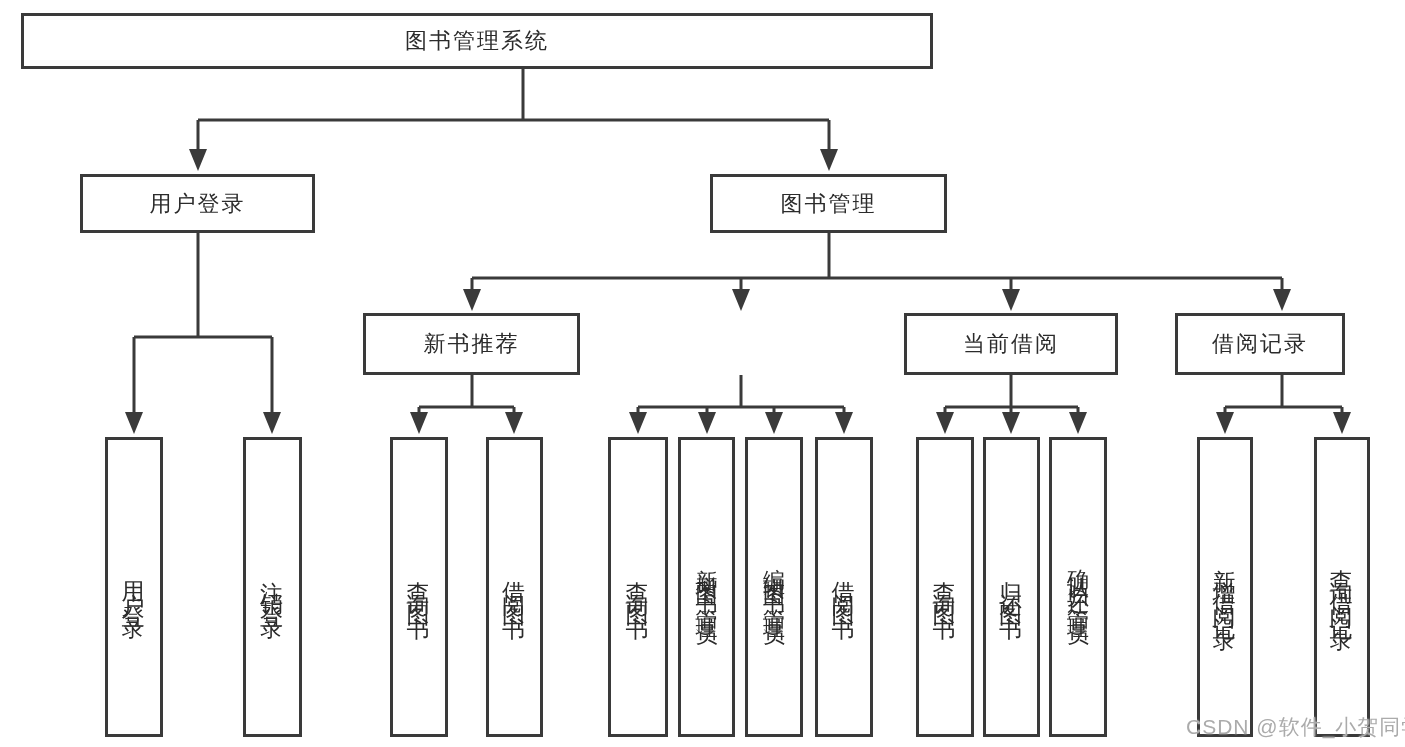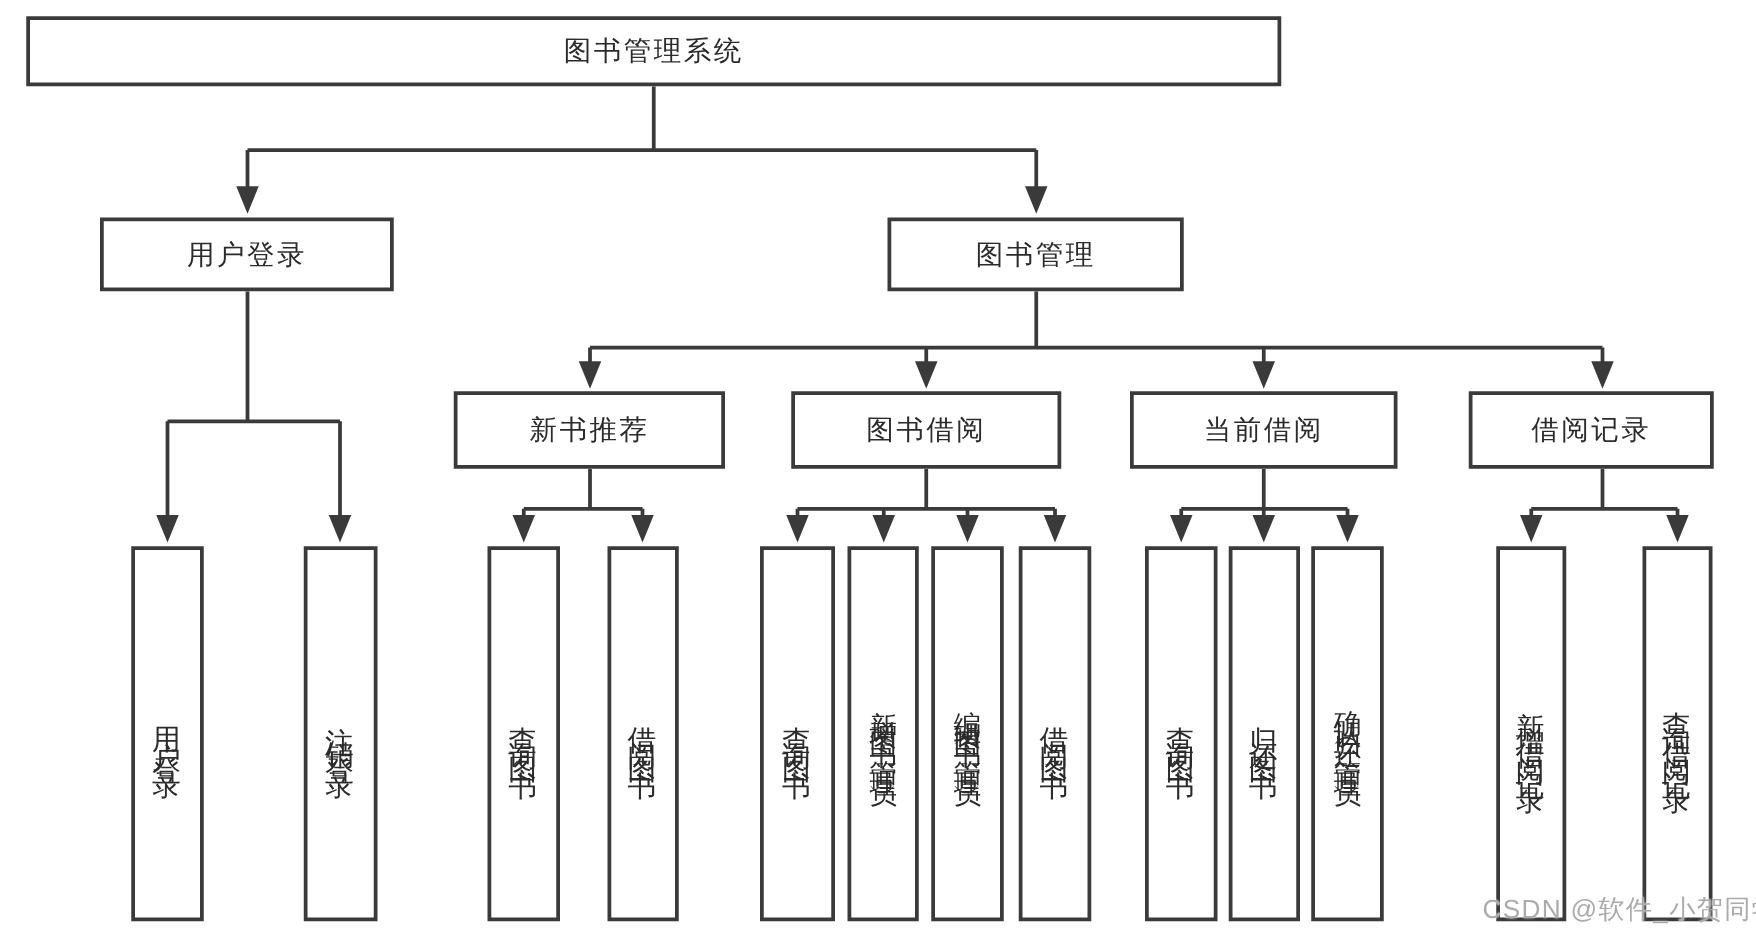--- a/index.html
+++ b/index.html
@@ -79,29 +79,28 @@
       <polygon points="774,434 765,412 783,412"></polygon>
       <polygon points="844,434 835,412 853,412"></polygon>
       <polygon points="945,434 936,412 954,412"></polygon>
       <polygon points="1011,434 1002,412 1020,412"></polygon>
       <polygon points="1078,434 1069,412 1087,412"></polygon>
       <polygon points="1225,434 1216,412 1234,412"></polygon>
       <polygon points="1342,434 1333,412 1351,412"></polygon>
     </g>
   </svg>
 
-  <div class="hbox" style="left:21px;top:13px;width:1004px;height:56px;">图书管理系统</div>
+  <div class="hbox" style="left:21px;top:13px;width:912px;height:56px;">图书管理系统</div>
 
   <div class="hbox" style="left:80px;top:174px;width:235px;height:59px;">用户登录</div>
   <div class="hbox" style="left:710px;top:174px;width:237px;height:59px;">图书管理</div>
 
   <div class="hbox" style="left:363px;top:313px;width:217px;height:62px;">新书推荐</div>
-  <div class="hbox" style="left:633px;top:313px;width:216px;height:62px;">图书借阅</div>
   <div class="hbox" style="left:904px;top:313px;width:214px;height:62px;font-family:Liberation Serif, serif;">当前借阅</div>
-  <div class="hbox" style="left:1175px;top:313px;width:196px;height:62px;">借阅记录</div>
+  <div class="hbox" style="left:1175px;top:313px;width:170px;height:62px;">借阅记录</div>
 
   <div class="vbox" style="left:105px;top:437px;width:58px;height:300px;">用户登录</div>
   <div class="vbox" style="left:243px;top:437px;width:59px;height:300px;">注销登录</div>
 
   <div class="vbox" style="left:390px;top:437px;width:58px;height:300px;">查询图书</div>
   <div class="vbox" style="left:486px;top:437px;width:57px;height:300px;">借阅图书</div>
 
   <div class="vbox" style="left:608px;top:437px;width:60px;height:300px;">查询图书</div>
   <div class="vbox tight" style="left:678px;top:437px;width:57px;height:300px;">新增图书（管理员）</div>
   <div class="vbox tight" style="left:745px;top:437px;width:58px;height:300px;">编辑图书（管理员）</div>

